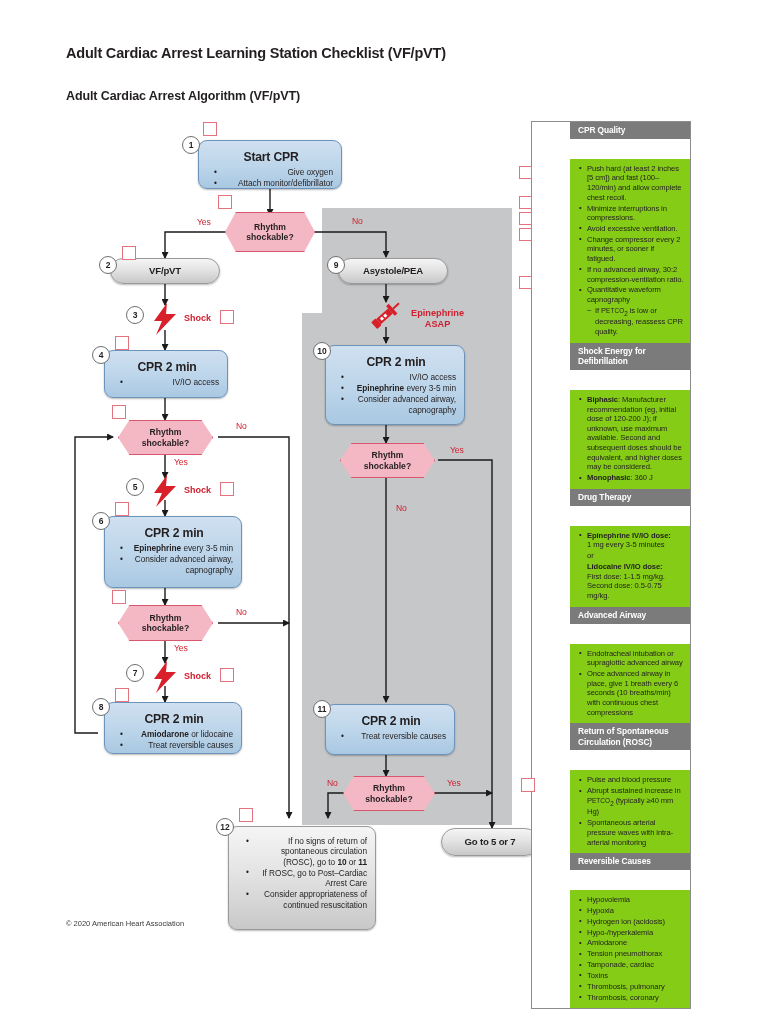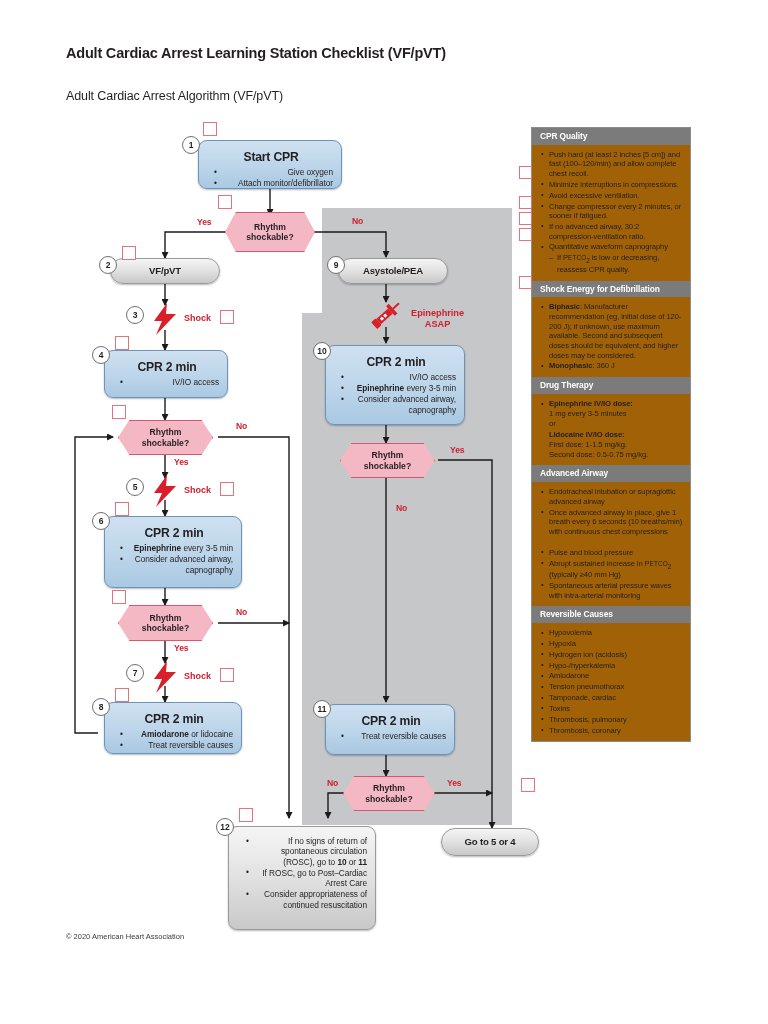--- a/index.html
+++ b/index.html
@@ -16,26 +16,26 @@
   }
 
   
   #page-title {
     position: absolute; left: 66px; top: 45px;
     font-size: 14.5px; font-weight: bold; letter-spacing: -0.2px;
     color: #231f20;
   }
   #algo-title {
     position: absolute; left: 66px; top: 89px;
-    font-size: 12.5px; font-weight: normal; letter-spacing: -0.1px;
+    font-size: 12.5px; font-weight: bold; letter-spacing: -0.1px;
     color: #231f20;
   }
   #footer-copyright {
     position: absolute; left: 66px; top: 919px;
-    font-size: 7.5px; color: #3b3b3b; margin-top: 13px;
+    font-size: 7.5px; color: #3b3b3b;
   }
 
   
   #flow {
     position: absolute; left: 0; top: 0;
     width: 768px; height: 1024px;
   }
   #flow-svg { position: absolute; left: 0; top: 0; }
 
   
@@ -106,50 +106,51 @@
   }
 
   
   .cbox {
     position: absolute; width: 14px; height: 14px;
     border: 1.4px solid #e2737f; background: #ffffff; z-index: 6;
   }
 
   
   .lbl {
-    position: absolute; font-size: 8.6px; font-weight: bold;
+    position: absolute; font-size: 8.6px; font-weight: normal;
     color: #cf2030; letter-spacing: -0.1px; white-space: nowrap;
   }
   .shock-lbl {
     position: absolute; font-size: 9px; font-weight: bold; color: #cf2030;
     white-space: nowrap;
   }
   .epi-lbl {
     position: absolute; font-size: 9.2px; font-weight: bold; color: #cf2030;
     text-align: center; line-height: 1.18; white-space: nowrap;
   }
 
   
   .bolt { position: absolute; z-index: 4; }
   .syringe { position: absolute; z-index: 4; }
 
   
   #side-panel {
-    position: absolute; left: 531px; top: 127px;
+    position: absolute; left: 531px; top: 121px;
     width: 160px;
     border: 1px solid #8c8c8c;
     background: #ffffff;
+    padding-left: 38px;
   }
   .sec-head {
     background: #7b7b7b; color: #ffffff;
     font-size: 8.4px; font-weight: bold;
     padding: 3px 6px 3.5px 8px; letter-spacing: -0.1px;
     line-height: 1.22;
   }
-  .sec-body { padding: 5px 6px 5px 9px; background: #a16207; }
+  .sec-body { padding: 5px 6px 5px 9px; background: #84cc16; margin-top: 20px; }
   .sec-body ul { margin: 0; padding: 0; list-style: none; }
   .sec-body ul > li {
     position: relative; padding-left: 8px; margin-bottom: 1.2px;
     font-size: 7.6px; line-height: 1.27; letter-spacing: -0.08px;
     color: #231f20;
   }
   .sec-body ul > li:before {
     content: "•"; position: absolute; left: 0; top: -0.5px;
   }
   .sec-body ul > li.nobul { padding-left: 8px; }
@@ -372,21 +373,21 @@
 
   <div class="hex" style="left:343px; top:776px; width:92px; height:35px;">
     <span>Rhythm</span>
     <span>shockable?</span>
   </div>
   <div class="lbl" style="left:327px; top:778px;">No</div>
   <div class="lbl" style="left:447px; top:778px;">Yes</div>
   <div class="cbox" style="left:521px; top:778px;"></div>
 
   <div class="node gray pill" style="left:441px; top:828px; width:98px; height:28px;">
-    <div class="ctr-pill">Go to 5 or 4</div>
+    <div class="ctr-pill">Go to 5 or 7</div>
   </div>
 
   <div class="step" style="left:216px; top:818px;">12</div>
   <div class="cbox" style="left:239px; top:808px;"></div>
   <div class="node gray" style="left:228px; top:826px; width:148px; height:104px; padding:7px 8px 6px 12px;">
     <ul>
       <li>If no signs of return of spontaneous circulation (ROSC), go to <b>10</b> or <b>11</b></li>
       <li>If ROSC, go to Post–Cardiac Arrest Care</li>
       <li>Consider appropriateness of continued resuscitation</li>
     </ul>
@@ -432,20 +433,21 @@
   </div>
 
   <div class="sec-head">Advanced Airway</div>
   <div class="sec-body">
     <ul>
       <li>Endotracheal intubation or supraglottic advanced airway</li>
       <li>Once advanced airway in place, give 1 breath every 6 seconds (10 breaths/min) with continuous chest compressions</li>
     </ul>
   </div>
 
+  <div class="sec-head">Return of Spontaneous Circulation (ROSC)</div>
   <div class="sec-body">
     <ul>
       <li>Pulse and blood pressure</li>
       <li>Abrupt sustained increase in P<span class="sc">ETCO</span><sub>2</sub> (typically ≥40 mm Hg)</li>
       <li>Spontaneous arterial pressure waves with intra-arterial monitoring</li>
     </ul>
   </div>
 
   <div class="sec-head">Reversible Causes</div>
   <div class="sec-body">

